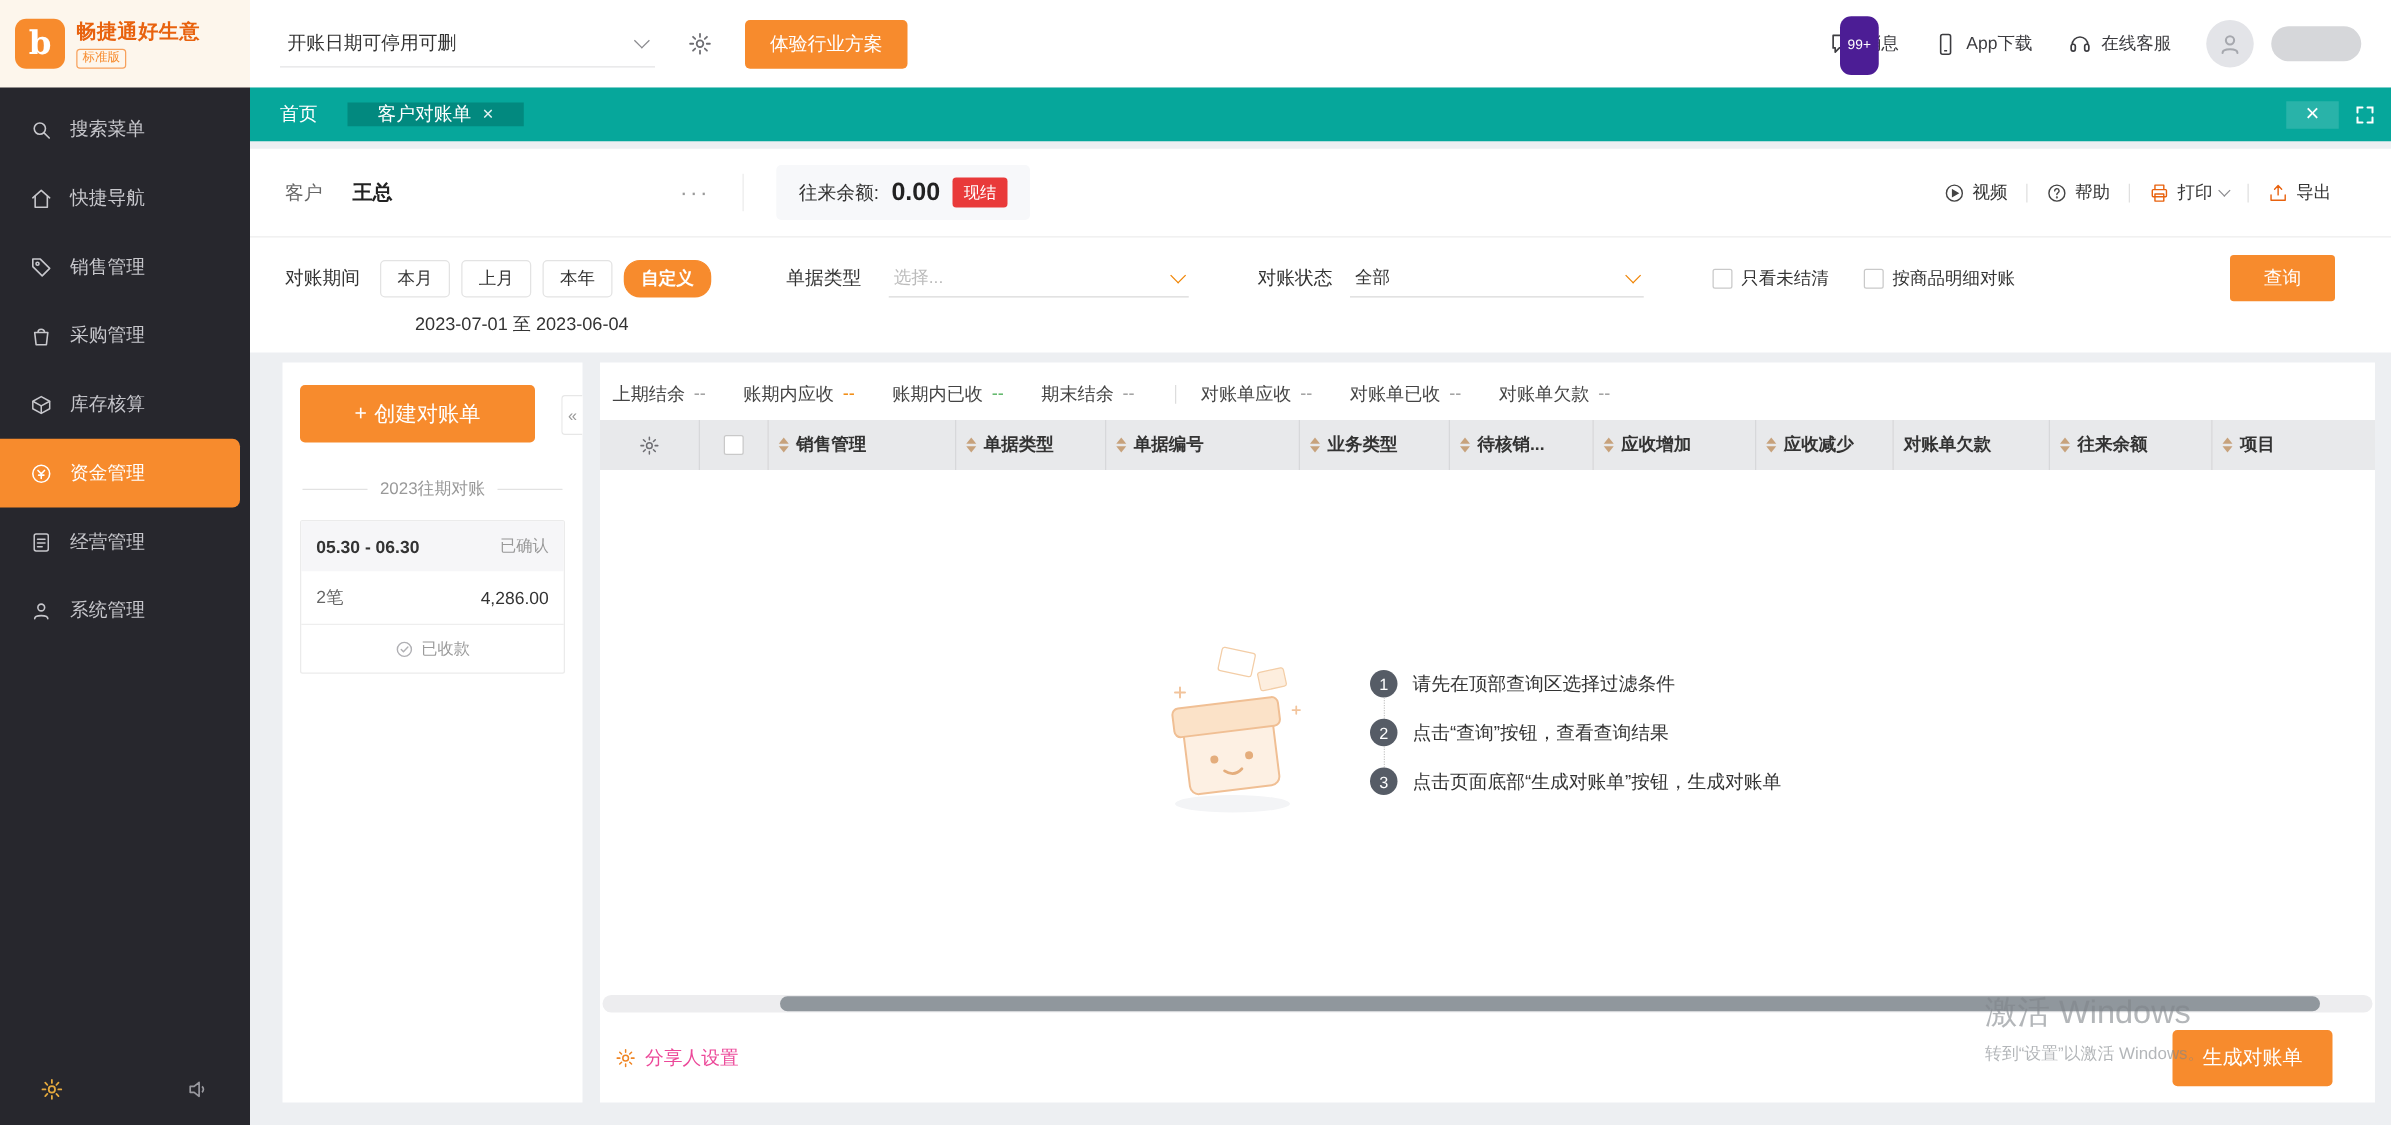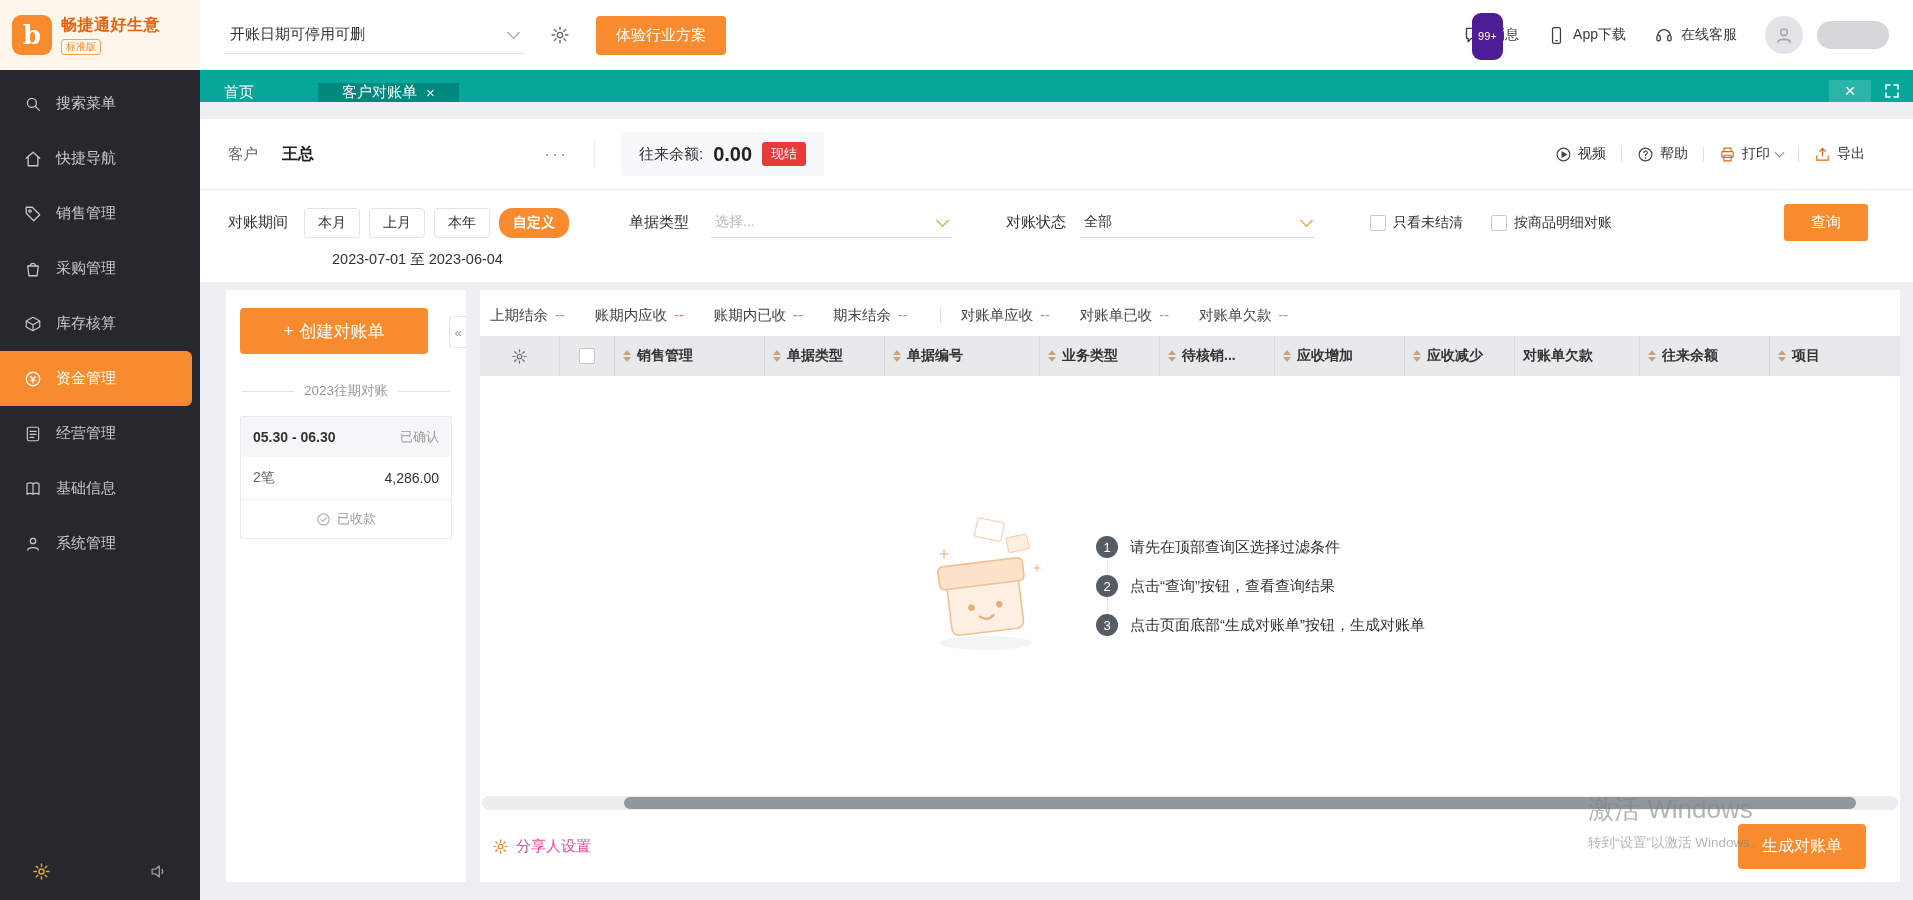--- a/index.html
+++ b/index.html
@@ -27,21 +27,21 @@
   .chev.small { width:7px; height:7px; }
   .top-gear { margin-left:26px; cursor:pointer; color:#6d6d72; }
   .trial-btn { margin-left:26px; background:#f78b2d; color:#fff; border:none; font-size:15px; padding:10px 20px; border-radius:4px; cursor:pointer; font-family:inherit; }
   .top-right { margin-left:auto; display:flex; align-items:center; gap:28px; }
   .top-link { display:flex; align-items:center; gap:7px; color:#3c3c40; font-size:14px; cursor:pointer; position:relative; }
   .msg-badge { position:absolute; top:-12px; left:8px; background:#4c1d95; color:#fff; font-size:11px; line-height:15px; padding:16px 6px; border-radius:9px; }
   .avatar { width:38px; height:38px; border-radius:50%; background:#e3e4e8; display:flex; align-items:center; justify-content:center; color:#a6a8ae; cursor:pointer; }
   .user-blob { width:72px; height:28px; border-radius:14px; background:#d6d7da; margin-left:-14px; cursor:pointer; }
 
   
-  .tabbar { position:absolute; left:200px; top:70px; right:0; height:32px; background:#06a79b; display:flex; align-items:flex-end; z-index:10;gap:40px; }
+  .tabbar { position:absolute; left:200px; top:70px; right:0; height:43px; background:#06a79b; display:flex; align-items:center; z-index:10; }
   .tab { display:flex; align-items:center; gap:9px; padding:0 24px; color:#fff; font-size:15px; cursor:pointer; }
   .tab.active { background:#02897f; }
   .tab-x { font-size:15px; line-height:1; opacity:.9; }
   .tabbar-right { margin-left:auto; display:flex; }
   .win-btn { width:42px; display:flex; align-items:center; justify-content:center; color:#fff; cursor:pointer; }
   .win-btn.closer { background:rgba(255,255,255,.14); font-size:19px; }
 
   
   .content { position:absolute; left:200px; top:113px; right:0; bottom:0; }
 
@@ -183,27 +183,20 @@
           <path d="M8.5 8.5L12 12l3.5-3.5M12 12v5M9.2 13.5h5.6"></path>
         </svg>
       <span>资金管理</span>
     </div>
     <div class="menu-item">
       <svg width="18" height="18" viewBox="0 0 24 24" fill="none" stroke="currentColor" stroke-width="1.6" stroke-linecap="round">
           <rect x="4.5" y="3" width="15" height="18" rx="2"></rect>
           <path d="M8 8.5h8M8 12.5h8M8 16.5h5"></path>
         </svg>
       <span>经营管理</span>
-    </div>
-    <div class="menu-item">
-      <svg width="18" height="18" viewBox="0 0 24 24" fill="none" stroke="currentColor" stroke-width="1.6" stroke-linejoin="round">
-          <path d="M12 5C10 3.6 6 3.6 4 5v14c2-1.4 6-1.4 8 0 2-1.4 6-1.4 8 0V5c-2-1.4-6-1.4-8 0z"></path>
-          <path d="M12 5v14"></path>
-        </svg>
-      <span>基础信息</span>
     </div>
     <div class="menu-item">
       <svg width="18" height="18" viewBox="0 0 24 24" fill="none" stroke="currentColor" stroke-width="1.7" stroke-linecap="round">
           <circle cx="12" cy="8" r="3.6"></circle>
           <path d="M5 20c0-4.4 14-4.4 14 0"></path>
         </svg>
       <span>系统管理</span>
     </div>
   </nav>
   <div class="sidebar-bottom">

